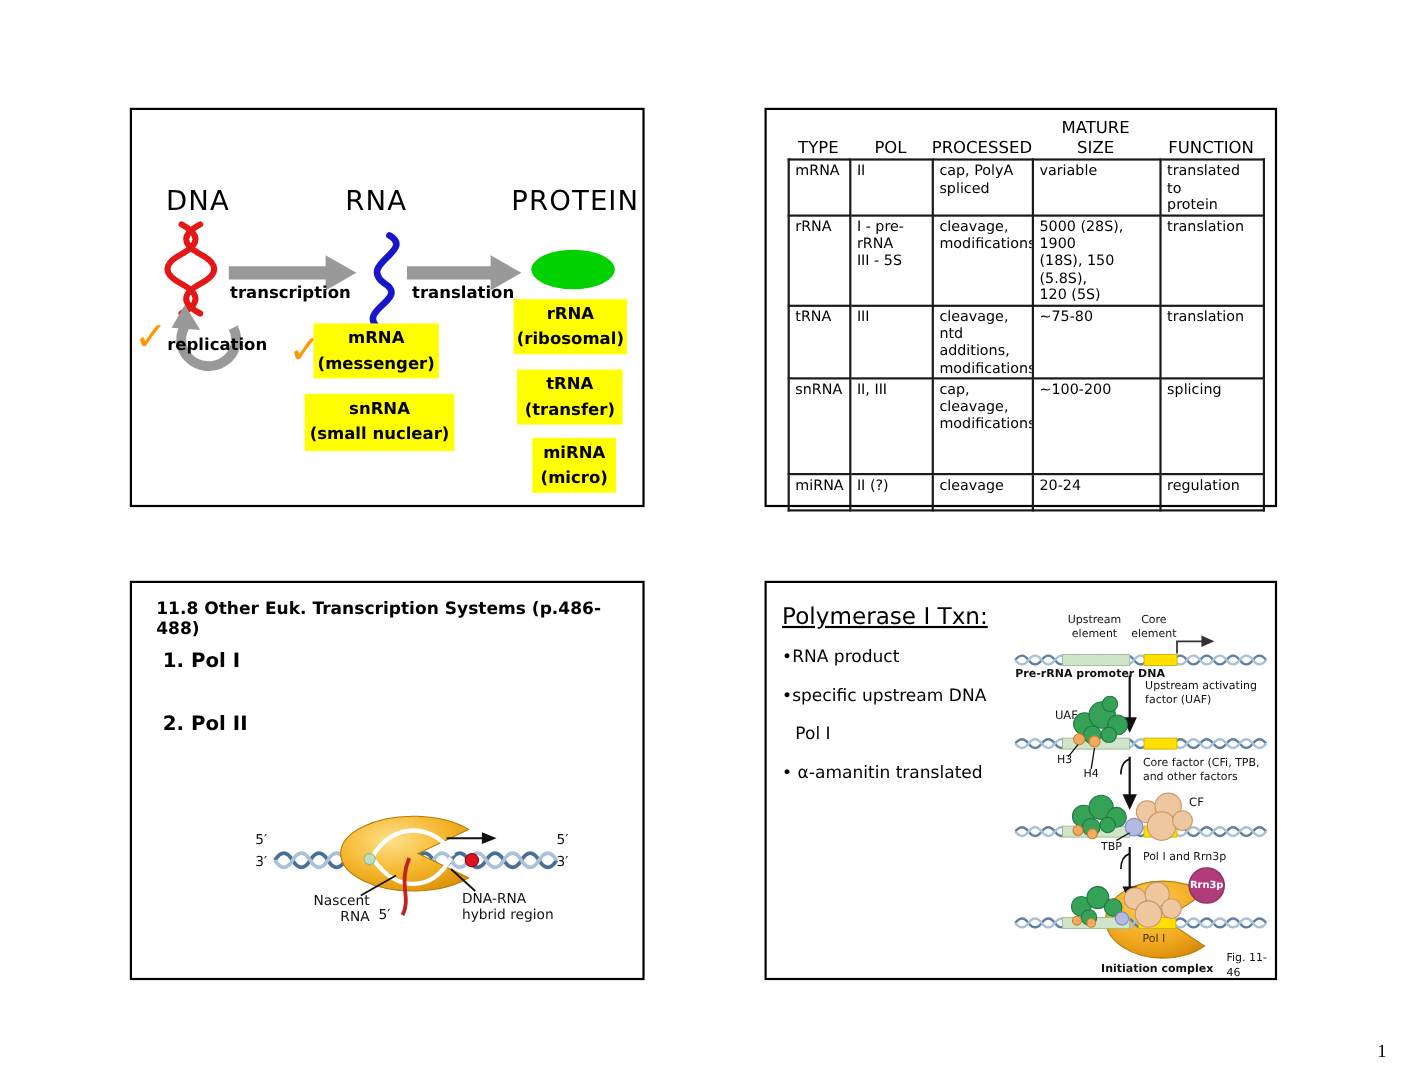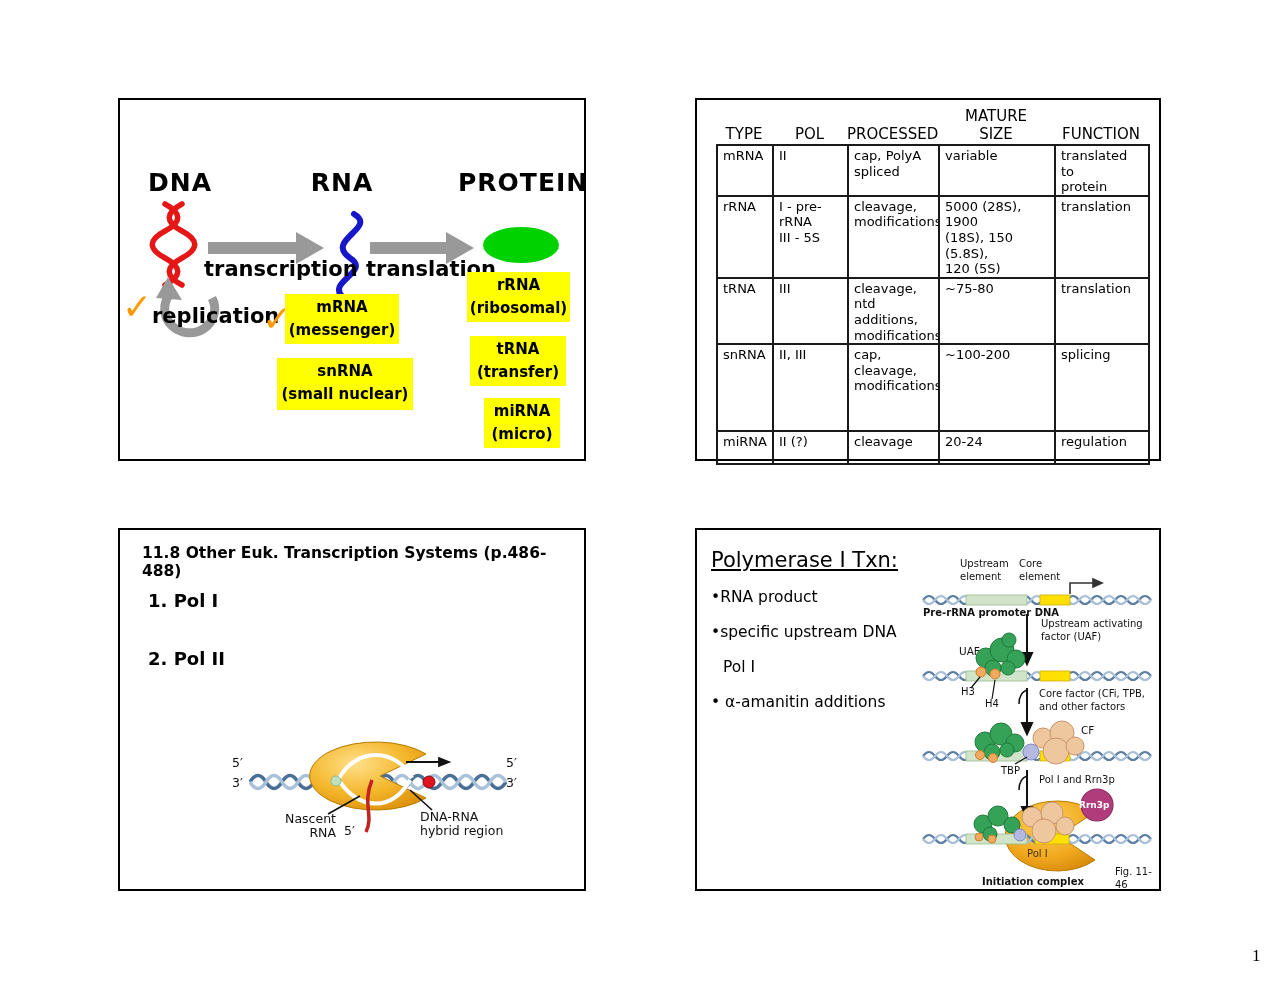--- a/index.html
+++ b/index.html
@@ -2,41 +2,41 @@
 <html><head>
 <meta charset="utf-8">
 <style>
   html,body{margin:0;padding:0}
   body{width:1280px;height:989px;position:relative;background:#ffffff;
        font-family:"DejaVu Sans",sans-serif;color:#000;overflow:hidden}
   .panel{position:absolute;background:#fff;border:2px solid #000;box-sizing:border-box}
   .abs{position:absolute}
   .ml{white-space:pre-line}
   
-  .node{position:absolute;font-weight:bold;font-size:25px;text-align:center;letter-spacing:1px}
-  .plabel{position:absolute;font-weight:bold;font-size:21px;text-align:center}
+  .node{position:absolute;font-weight:normal;font-size:25px;text-align:center;letter-spacing:1px}
+  .plabel{position:absolute;font-weight:bold;font-size:15px;text-align:center}
   .ybox{position:absolute;background:#ffff00;font-weight:bold;text-align:center;
         font-size:15px;line-height:1.5;white-space:pre-line;padding-top:2px}
   .check{position:absolute;color:#ff9900;font-size:36px;font-weight:bold}
   
   .thead{position:absolute;display:flex;align-items:flex-end}
   .thead>div{text-align:center;font-size:15px;line-height:1.2;white-space:pre-line}
   table.rna{position:absolute;border-collapse:collapse;table-layout:fixed}
   table.rna td{border:2px solid #1a1a1a;vertical-align:top;padding:2px 4px 0 5px;
                font-size:13px;line-height:1.2;white-space:pre-line;overflow:hidden}
   
   .s3title{position:absolute;font-size:15.5px;font-weight:bold;}
   .item{position:absolute;font-weight:bold;font-size:18px}
   .dlabel{position:absolute;font-size:12.5px;line-height:1.15;color:#111}
   
   .s4title{position:absolute;font-size:21px;font-weight:normal;text-decoration:underline}
   .bullet{height:35px;font-size:15.5px}
   .bullet.indent{padding-left:12px}
   .fl{position:absolute;font-size:10px;line-height:1.25;color:#111;white-space:pre-line}
-  .fl.ctr{}
+  .fl.ctr{text-align:center}
   .fl.b{font-weight:bold}
   .pageno{position:absolute;font-size:17px;font-family:"Liberation Serif","DejaVu Serif",serif}
 </style>
 </head>
 <body>
 
 <div class="panel" style="left:118px;top:98px;width:468px;height:363px">
   <svg class="abs" style="left:0;top:0" width="464" height="359" viewBox="0 0 464 359">
 
     <g stroke="#e51616" stroke-width="5.5" fill="none" stroke-linecap="round">
@@ -197,21 +197,21 @@
 hybrid region</div>
   </div>
 </div>
 
 <div class="panel" style="left:695px;top:528px;width:466px;height:363px">
   <div class="s4title" style="left:14px;top:18px">Polymerase I Txn:</div>
   <div class="abs" style="left:14px;top:58px;width:212px">
     <div class="bullet">•RNA product</div>
     <div class="bullet">•specific upstream DNA</div>
     <div class="bullet indent">Pol I</div>
-    <div class="bullet">• α-amanitin additions</div>
+    <div class="bullet">• α-amanitin translated</div>
   </div>
 
   <div class="abs" style="left:222px;top:28px;width:240px;height:334px">
     <svg class="abs" style="left:0;top:0" width="240" height="334" viewBox="0 0 240 334">
       <defs>
         <radialGradient id="g4pol" cx="45%" cy="30%" r="85%">
           <stop offset="0%" stop-color="#ffd257"></stop>
             <stop offset="60%" stop-color="#f0a81e"></stop>
             <stop offset="100%" stop-color="#d07f04"></stop>
         </radialGradient>

